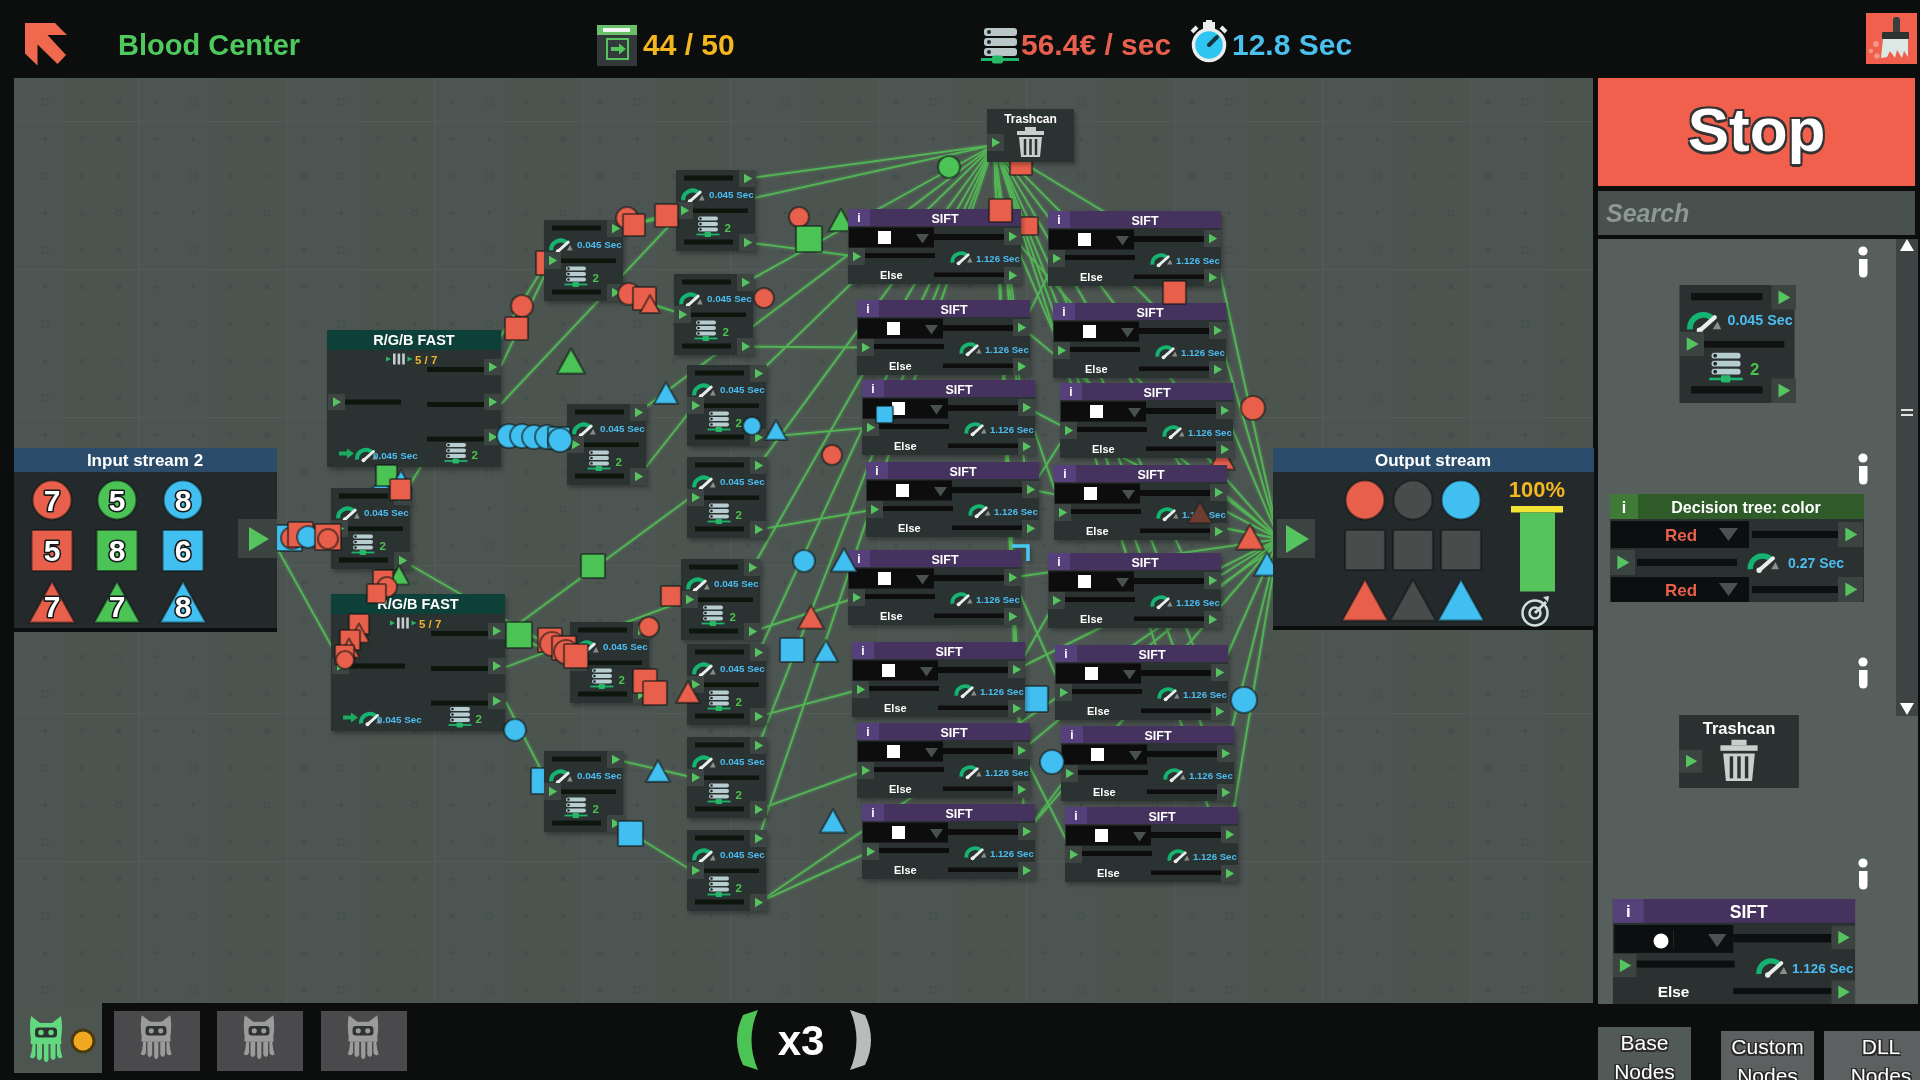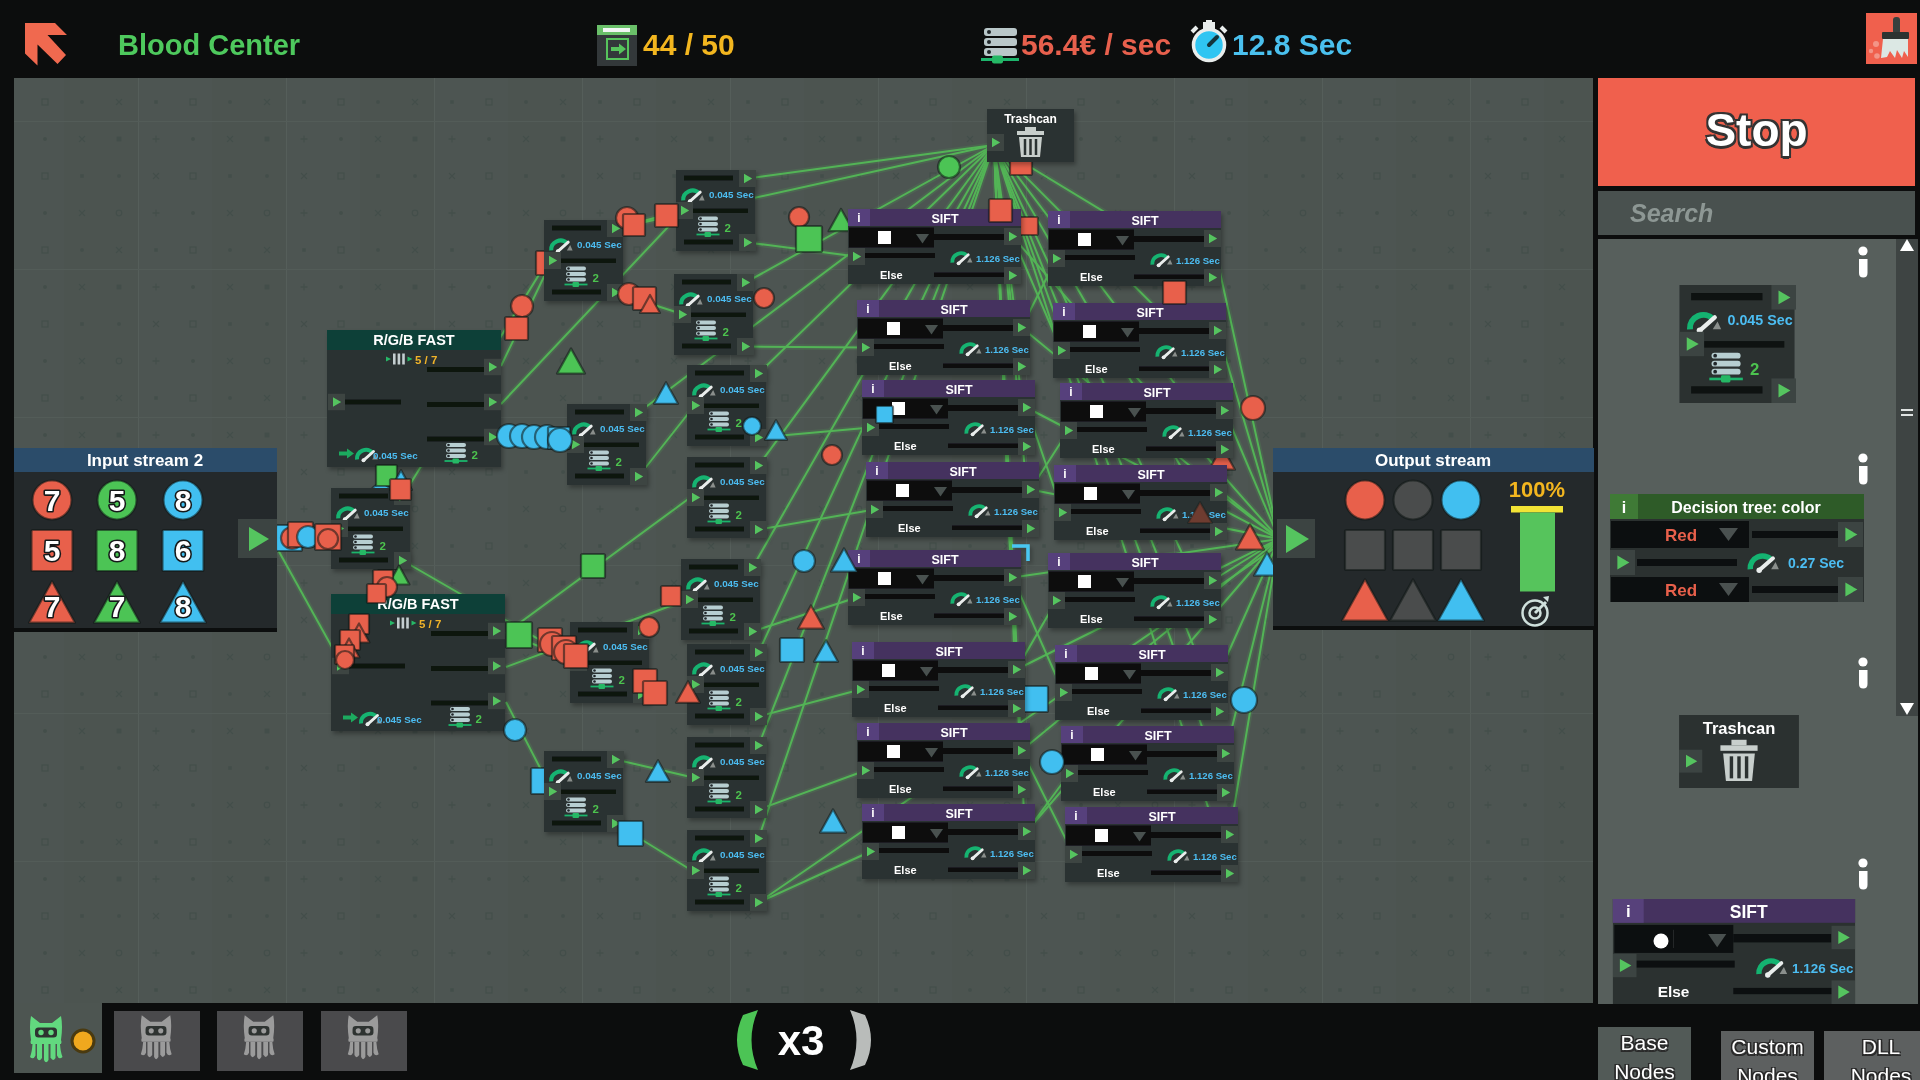--- a/index.html
+++ b/index.html
@@ -1,21 +1,21 @@
 <!DOCTYPE html>
 <html><head><meta charset="utf-8"><style>
 html,body{margin:0;padding:0;width:1920px;height:1080px;overflow:hidden;background:#0c0d0d;
 font-family:"Liberation Sans",sans-serif;}
 #stage{position:absolute;inset:0;width:1920px;height:1080px;}
 svg text{font-family:"Liberation Sans",sans-serif;}
 #stopbtn{position:absolute;left:1598px;top:78px;width:317px;height:108px;background:#f0604d;
-color:#fff;font-size:46px;font-weight:bold;text-align:center;line-height:104px;
+color:#fff;font-size:62px;font-weight:bold;text-align:center;line-height:104px;
 text-shadow:2px 2px 0 #333,-2px 2px 0 #333,2px -2px 0 #333,-2px -2px 0 #333,0 3px 0 #333;}
 #search{position:absolute;left:1598px;top:191px;width:317px;height:44px;background:#49514f;
-color:#8d9794;font-size:25px;font-weight:bold;font-style:italic;line-height:44px;padding-left:32px;box-sizing:border-box;}
+color:#8d9794;font-size:25px;font-weight:bold;font-style:italic;line-height:44px;padding-left:8px;box-sizing:border-box;}
 .btn{position:absolute;color:#fff;font-weight:normal;font-size:21px;text-align:center;line-height:29px;padding-top:1px;box-sizing:border-box;
 text-shadow:1.5px 1.5px 0 #2a2a2a,-1.5px 1.5px 0 #2a2a2a,1.5px -1.5px 0 #2a2a2a,-1.5px -1.5px 0 #2a2a2a;margin-top:24px;}
 </style></head><body>
 <svg width="0" height="0" style="position:absolute">
     <defs>
 <symbol id="gg" viewBox="0 0 24 16" overflow="visible">
   <path d="M2,14 A9,9 0 0 1 17.5,7.2" fill="none" stroke="#14b371" stroke-width="4"></path>
   <path d="M17.2,14 L22.8,14 L20.4,8.8 Z" fill="#8a8f8c"></path>
   <line x1="8.5" y1="14.8" x2="18.5" y2="6" stroke="#e9edec" stroke-width="2.9" stroke-linecap="round"></line>
   <circle cx="8.5" cy="14.8" r="2" fill="#e9edec"></circle>

